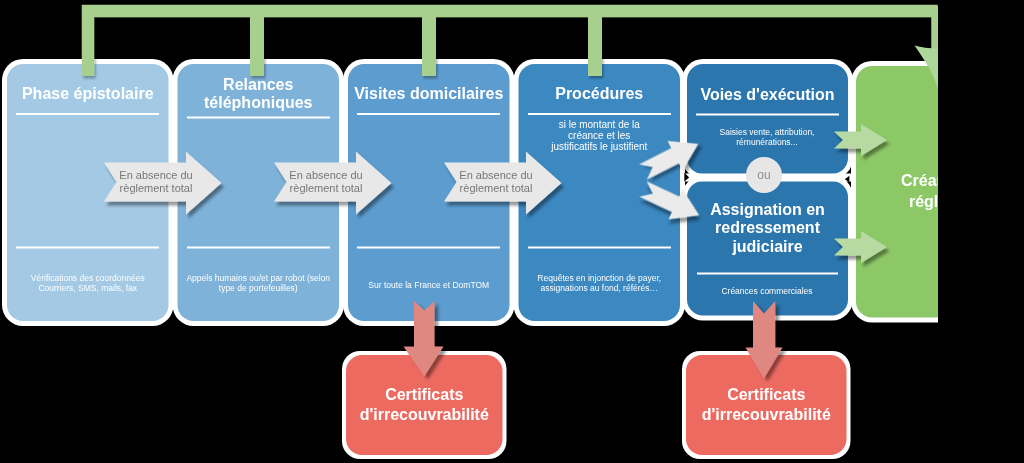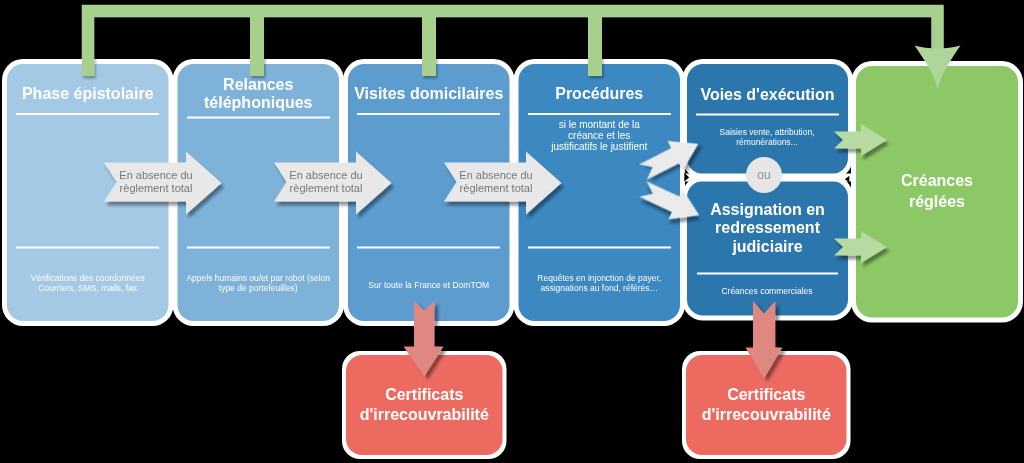--- a/index.html
+++ b/index.html
@@ -1,16 +1,16 @@
 <!DOCTYPE html>
 <html><head>
 <meta charset="utf-8">
 <style>
   html,body{margin:0;padding:0;background:#000;}
-  #stage{width:1024px;height:463px;position:relative;background:#000;overflow:hidden;border-radius:7px;}
+  #stage{width:938px;height:463px;position:relative;background:#000;overflow:hidden;border-radius:7px;}
   svg{display:block;}
   text{font-family:"Liberation Sans",sans-serif;}
 </style>
 </head>
 <body>
 <div id="stage">
 <svg width="1024" height="463" viewBox="0 0 1024 463" xmlns="http://www.w3.org/2000/svg">
   <defs>
     <filter id="sh" x="-40%" y="-40%" width="180%" height="180%">
       <feDropShadow dx="2.5" dy="4" stdDeviation="1.6" flood-color="#000000" flood-opacity="0.40"></feDropShadow>

